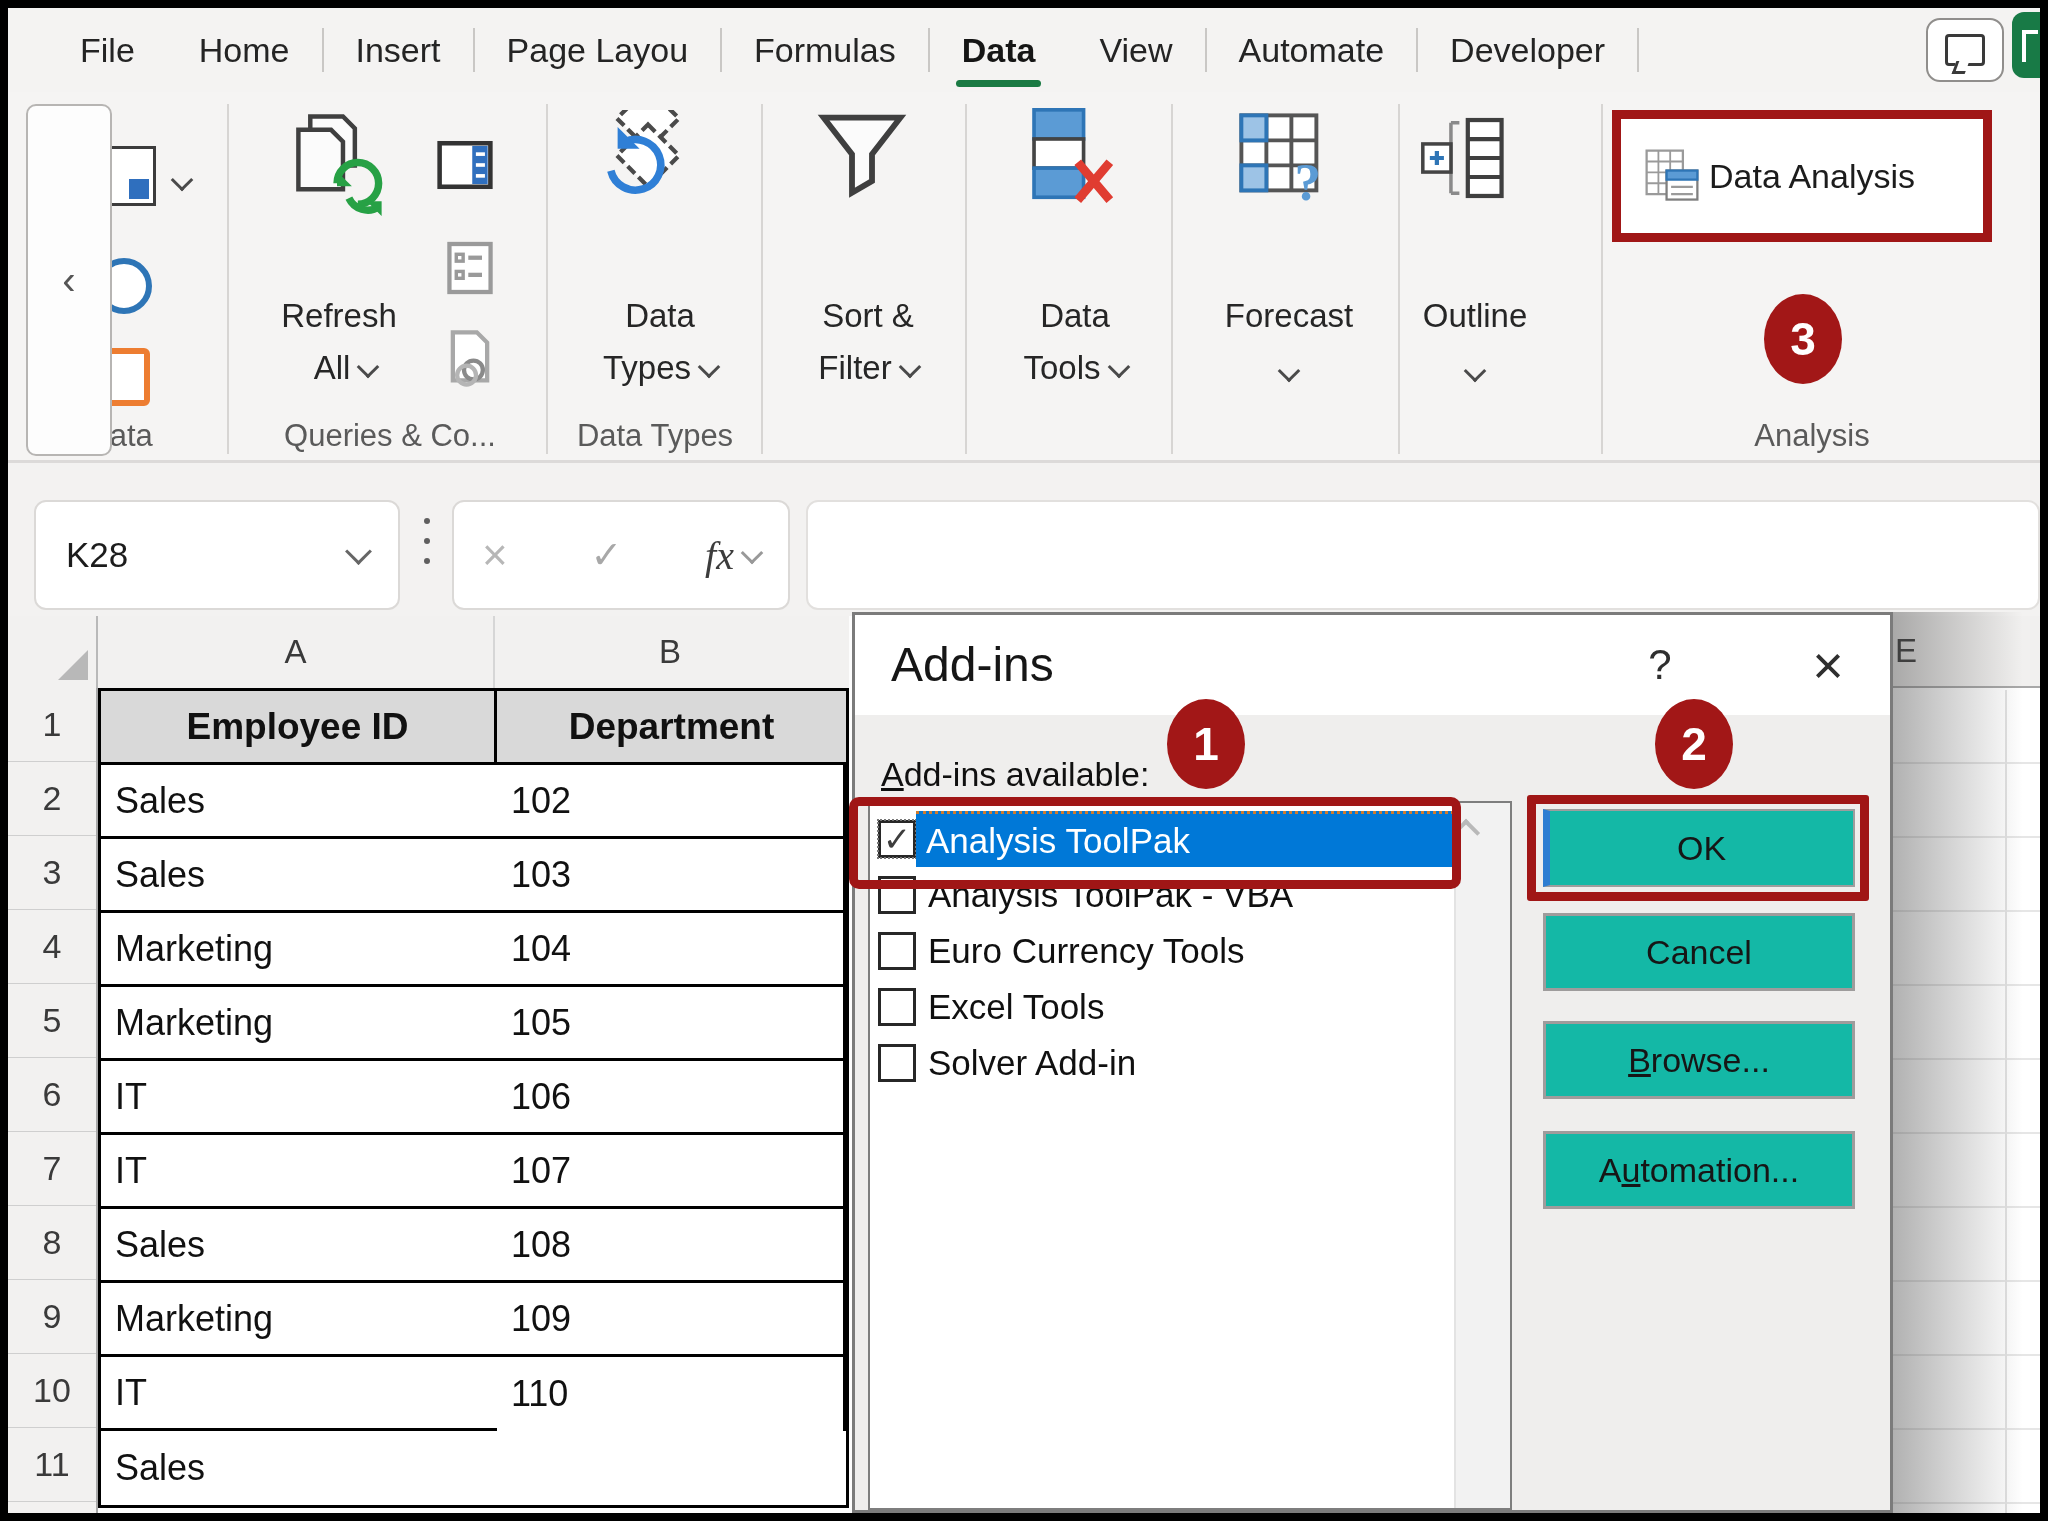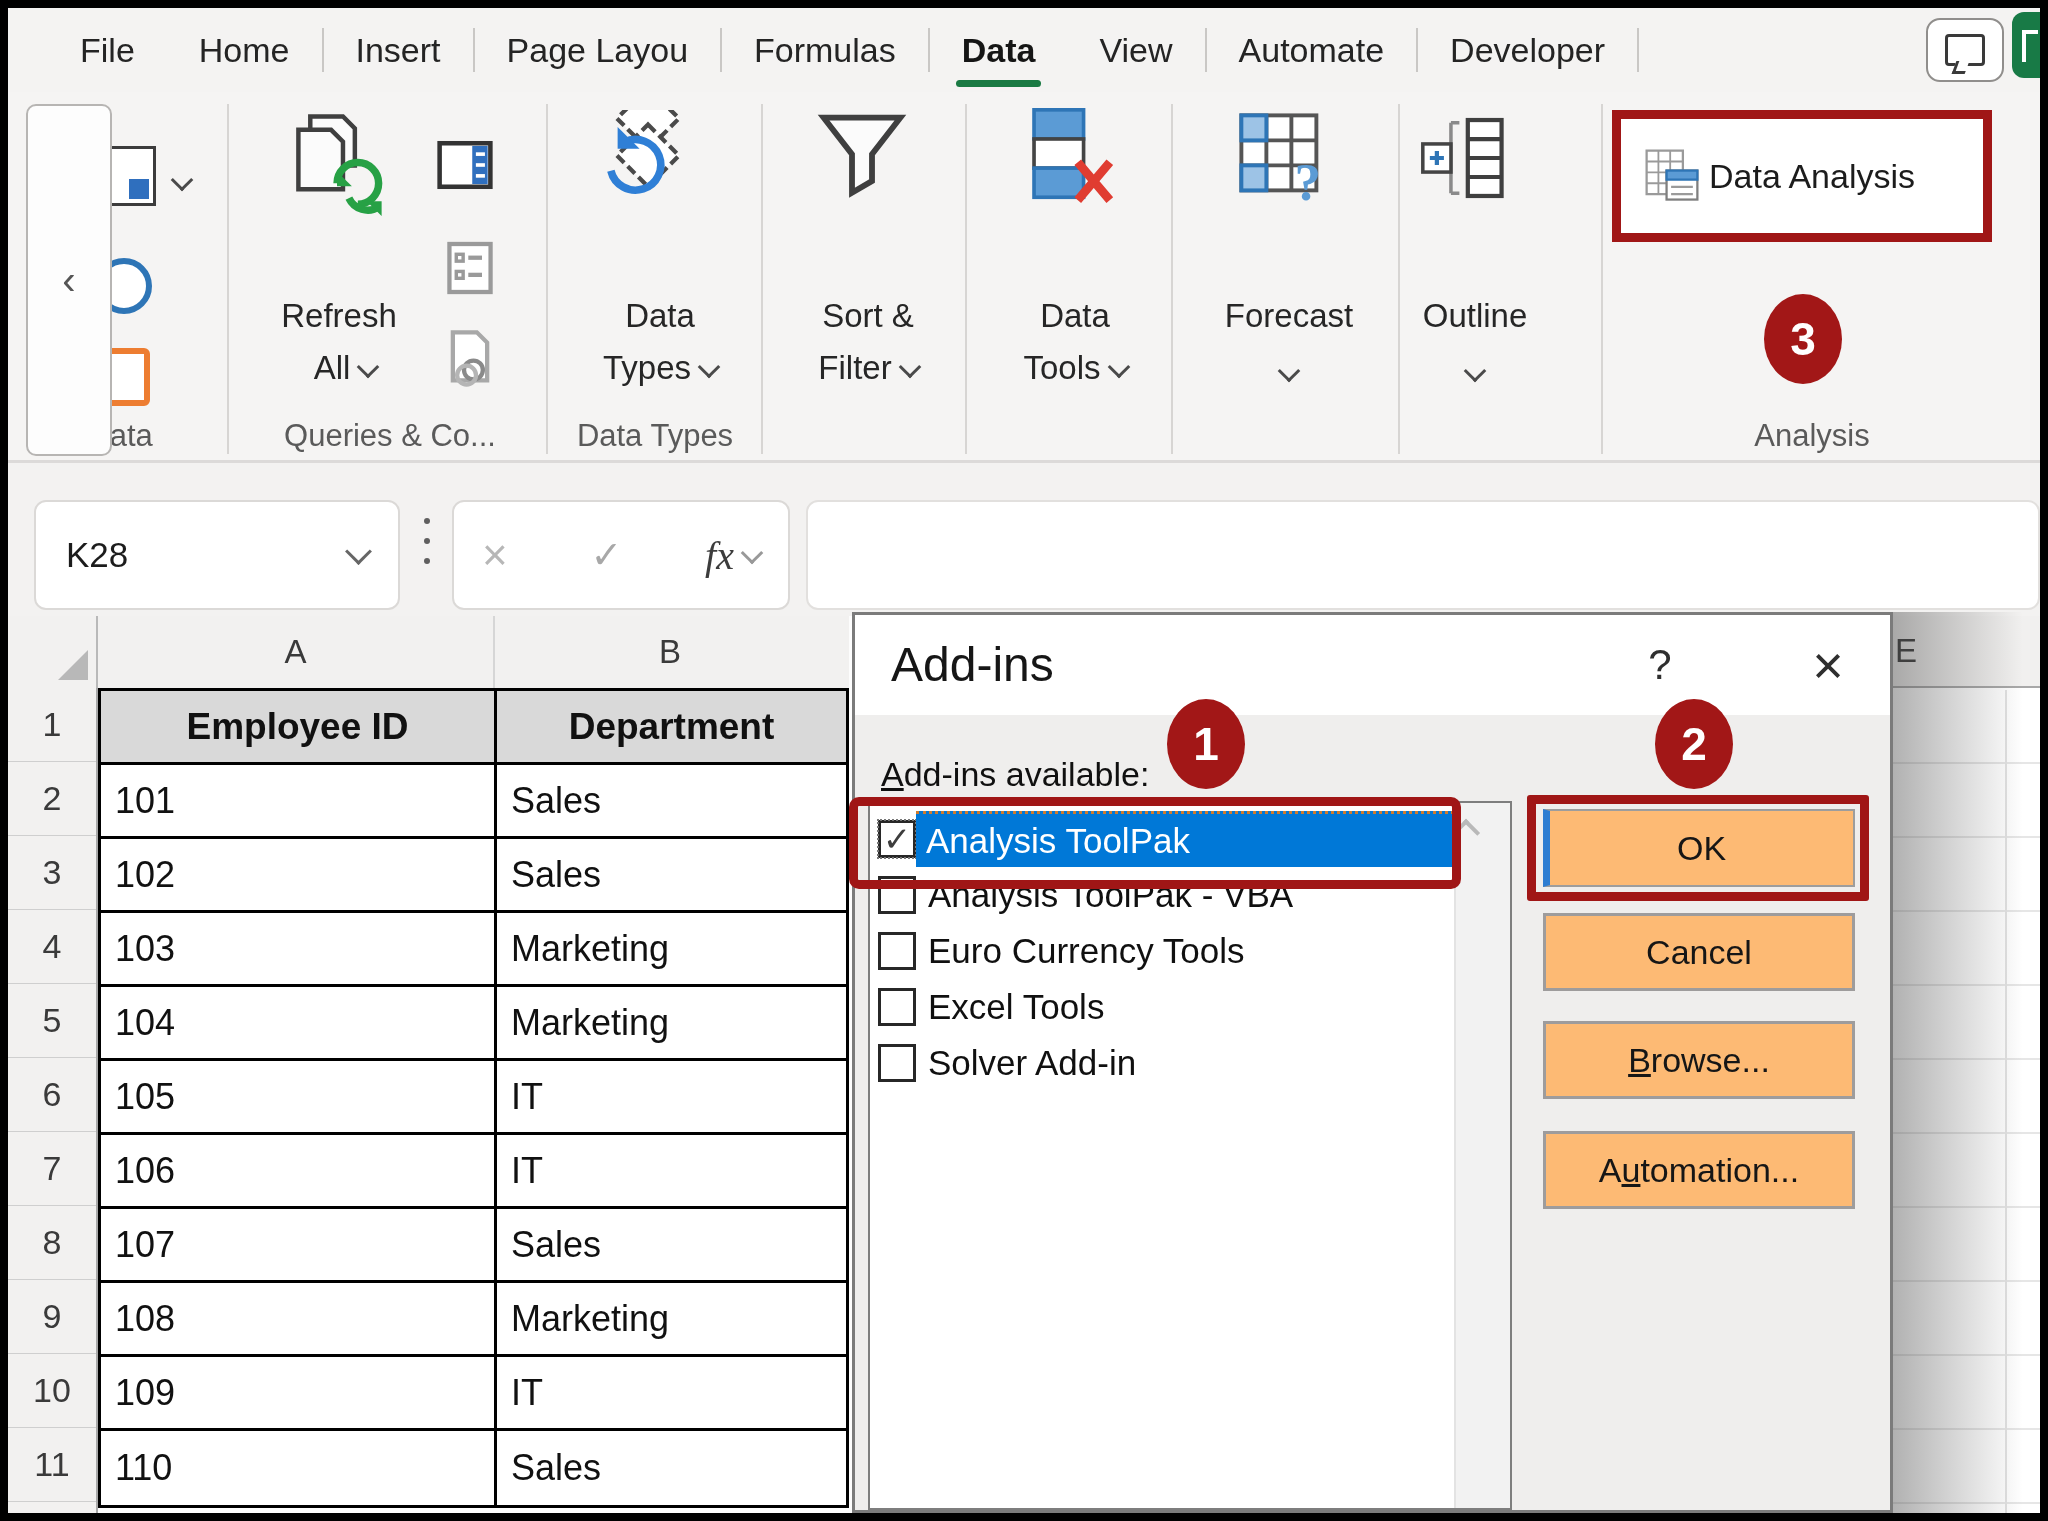--- a/index.html
+++ b/index.html
@@ -33,21 +33,21 @@
   .gutcell{height:74px;font-size:34px;color:#3a3a3a;display:flex;align-items:center;justify-content:center;border-bottom:1px solid #cfcfcf;box-sizing:border-box;}
   .xl-table{position:absolute;left:98px;top:688px;width:751px;border:3px solid #000;display:grid;
             grid-template-columns:396px 349px;grid-auto-rows:74px;background:#fff;box-sizing:border-box;z-index:2;}
   .tc{border-right:3px solid #000;border-bottom:3px solid #000;box-sizing:border-box;font-size:36px;color:#111;
       display:flex;align-items:center;padding-left:14px;overflow:hidden;}
   .tc.c2{border-right:none;}
   .tc.th{background:#D9D9D9;font-weight:bold;font-size:37px;justify-content:center;padding-left:0;}
   .tc.lastrow{border-bottom:none;}
   
   #dialog{left:852px;top:612px;width:1041px;height:901px;background:#efeeed;border:3px solid #7b7b7b;box-sizing:border-box;z-index:10;}
-  .dbtn{position:absolute;left:688px;width:312px;height:78px;background:#fdba74;border:3px solid #9e9c9c;box-sizing:border-box;
+  .dbtn{position:absolute;left:688px;width:312px;height:78px;background:#14b8a6;border:3px solid #9e9c9c;box-sizing:border-box;
         font-size:34px;color:#161616;display:flex;align-items:center;justify-content:center;cursor:default;}
   .uline{text-decoration:underline;}
   .lb-item{height:56px;display:flex;align-items:center;padding-left:8px;}
   .cbx{width:38px;height:38px;border:3px solid #272727;background:#fff;box-sizing:border-box;flex:none;
        display:flex;align-items:center;justify-content:center;font-size:34px;color:#3d3d3d;}
   .lb-label{font-size:35px;color:#101010;margin-left:12px;white-space:nowrap;}
   .lb-sel{flex:1;height:56px;line-height:53px;background:#0078D7;color:#fff;font-size:35px;padding-left:10px;
           border-top:3px dotted #cf7c2e;box-sizing:border-box;white-space:nowrap;overflow:hidden;}
   svg{display:block;}
 </style>
@@ -279,21 +279,20 @@
     <div class="gutcell">7</div>
     <div class="gutcell">8</div>
     <div class="gutcell">9</div>
     <div class="gutcell">10</div>
     <div class="gutcell">11</div>
   </div>
 
   <div class="xl-table">
     <div class="tc th">Employee ID</div>
     <div class="tc th c2">Department</div>
-    <div class="tc">101</div>
     <div class="tc c2">Sales</div>
     <div class="tc">102</div>
     <div class="tc c2">Sales</div>
     <div class="tc">103</div>
     <div class="tc c2">Marketing</div>
     <div class="tc">104</div>
     <div class="tc c2">Marketing</div>
     <div class="tc">105</div>
     <div class="tc c2">IT</div>
     <div class="tc">106</div>

